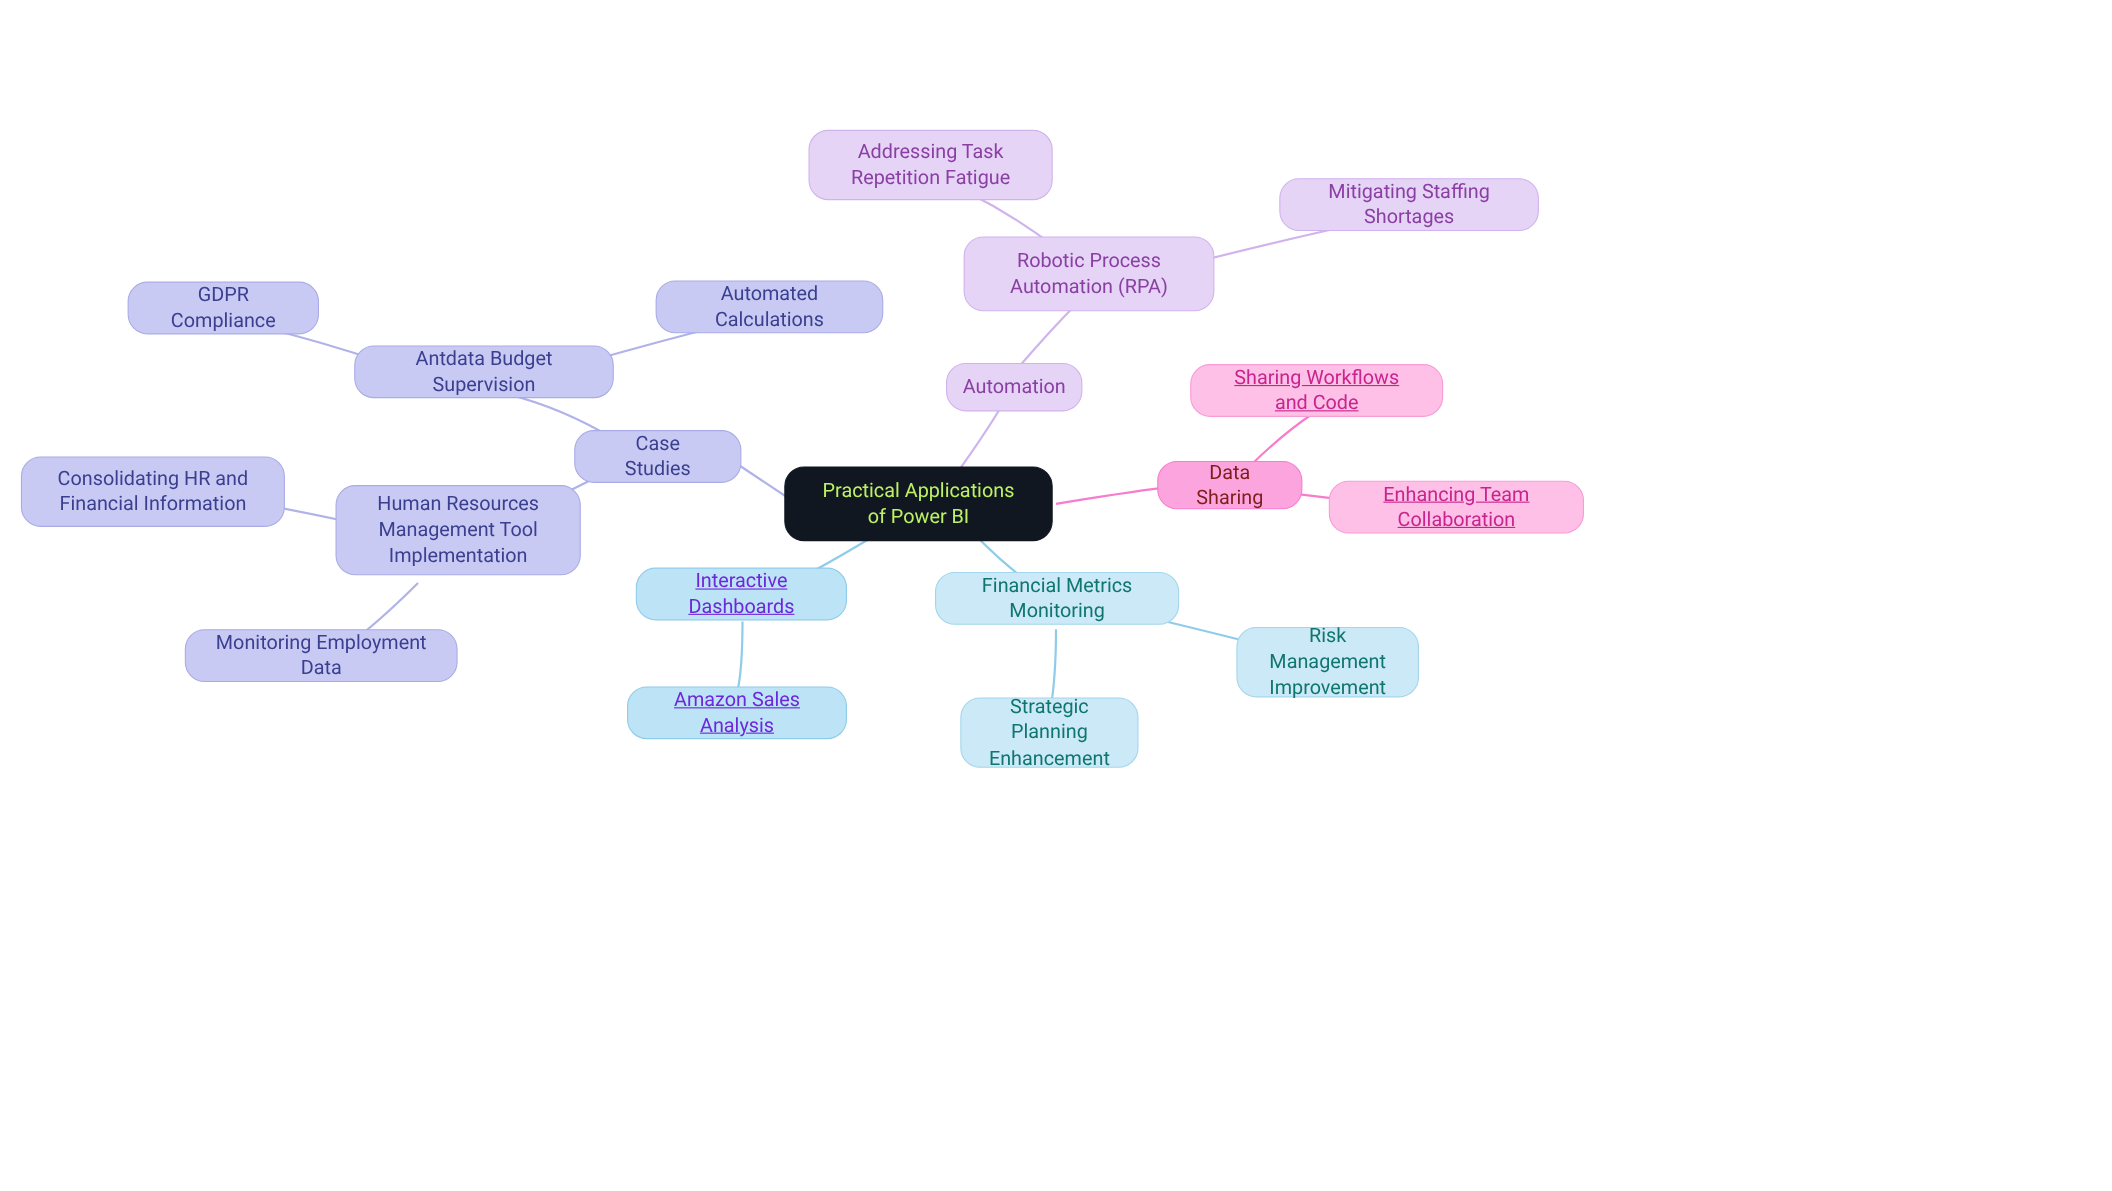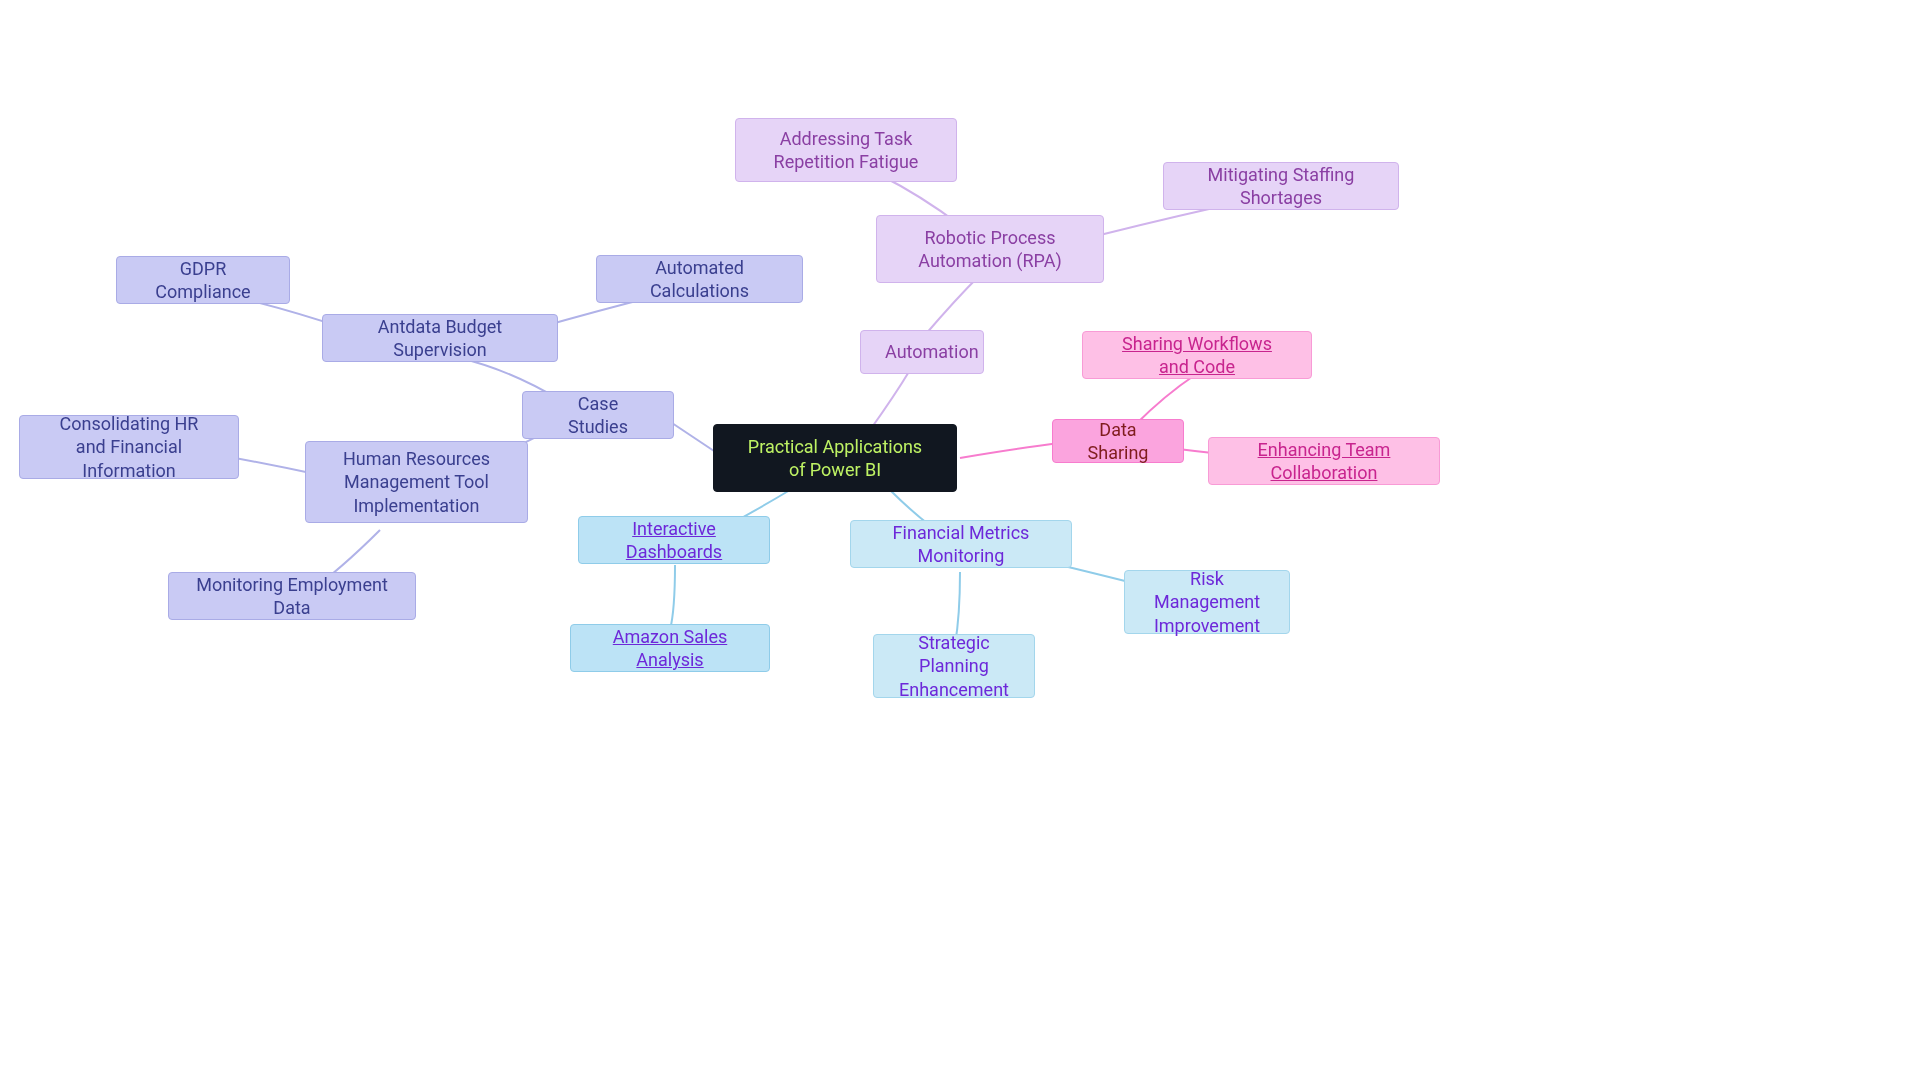--- a/index.html
+++ b/index.html
@@ -15,23 +15,23 @@
     position: absolute;
     top: 0; left: 0;
     width: 1920px;
     height: 1083px;
     pointer-events: none;
   }
   .node {
     position: absolute;
     display: flex;
     align-items: center;
-    justify-content: flex-start;
+    justify-content: center;
     text-align: center;
-    border-radius: 4px;
+    border-radius: 18px;
     padding: 14px 24px;
     font-size: 18px;
     line-height: 1.3;
     border: 1.5px solid;
   }
   .root {
     background: #111720;
     color: #bef264;
     border-color: #111720;
   }
@@ -57,21 +57,21 @@
     border-color: #f77cce;
   }
   .blue {
     background: #bce3f6;
     color: #6d28d9;
     border-color: #8fcce9;
     text-decoration: underline;
   }
   .lightblue {
     background: #cbe9f6;
-    color: #6d28d9;
+    color: #0f766e;
     border-color: #a3d6ec;
   }
 </style>
 </head>
 <body>
 
 <svg class="edges">
 
   <path d="M 720 455 Q 690 435 660 415" stroke="#b0b2e8" stroke-width="2" fill="none"></path>
 
@@ -129,21 +129,21 @@
 </div>
 
 <div class="node purple" style="left:596px; top:255px; width:207px; height:48px;">
   <span>Automated Calculations</span>
 </div>
 
 <div class="node purple" style="left:305px; top:441px; width:223px; height:82px;">
   <span>Human Resources Management Tool Implementation</span>
 </div>
 
-<div class="node purple" style="left:19px; top:415px; width:220px; height:64px;">
+<div class="node purple" style="left:19px; top:415px; width:240px; height:64px;">
   <span>Consolidating HR and Financial Information</span>
 </div>
 
 <div class="node purple" style="left:168px; top:572px; width:248px; height:48px;">
   <span>Monitoring Employment Data</span>
 </div>
 
 <div class="node lightpurple" style="left:860px; top:330px; width:124px; height:44px;">
   <span>Automation</span>
 </div>

